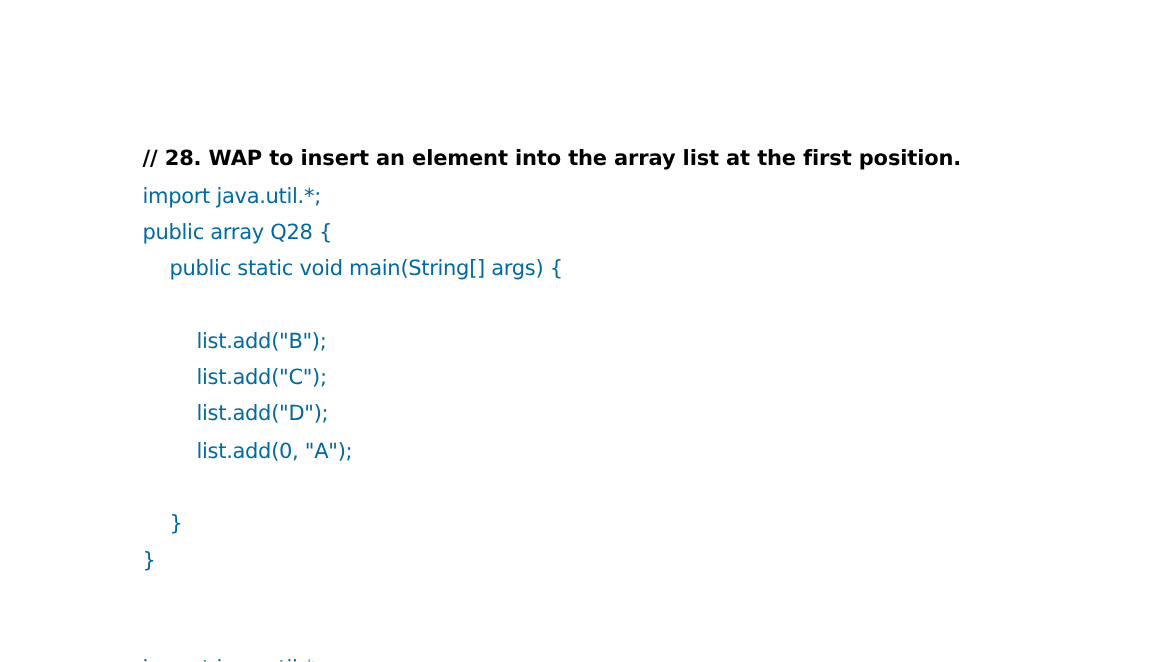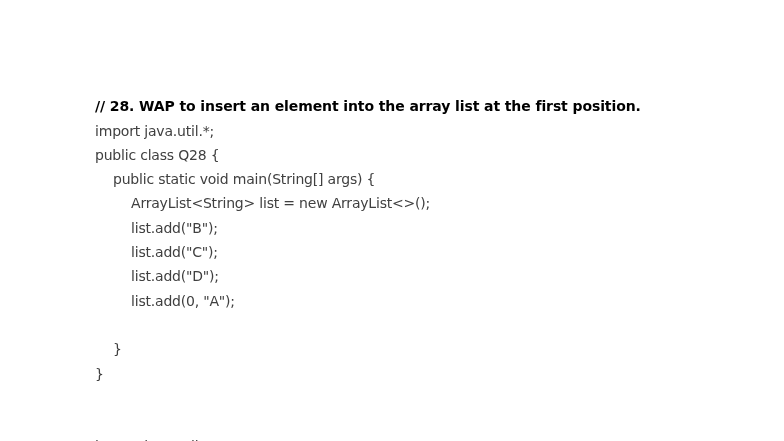--- a/index.html
+++ b/index.html
@@ -15,41 +15,40 @@
       width: 784px;
       height: 424px;
       background: #ffffff;
     }
     .line {
       position: absolute;
       left: 95px;
       font-family: "DejaVu Sans", sans-serif;
       font-size: 14px;
       line-height: 18px;
-      color: #404040;
+      color: #0369a1;
       white-space: pre;
       letter-spacing: -0.2px;
     }
     .comment {
       color: #000000;
       font-weight: bold;
       letter-spacing: -0.1px;
     }
     .indent1 { left: 113px; }
     .indent2 { left: 131px; }
   </style>
 </head>
 <body>
 
 <div class="page">
   <div class="line comment" style="top:97px;">// 28. WAP to insert an element into the array list at the first position.</div>
   <div class="line" style="top:122px;">import java.util.*;</div>
-  <div class="line" style="top:146px;">public class Q28 {</div>
+  <div class="line" style="top:146px;">public array Q28 {</div>
   <div class="line indent1" style="top:170px;">public static void main(String[] args) {</div>
-  <div class="line indent2" style="top:194px;">ArrayList&lt;String&gt; list = new ArrayList&lt;&gt;();</div>
   <div class="line indent2" style="top:219px;">list.add("B");</div>
   <div class="line indent2" style="top:243px;">list.add("C");</div>
   <div class="line indent2" style="top:267px;">list.add("D");</div>
   <div class="line indent2" style="top:292px;">list.add(0, "A");</div>
   <div class="line indent1" style="top:340px;">}</div>
   <div class="line" style="top:365px;">}</div>
 
   <div class="line" style="top:437px;">import java.util.*;</div>
 </div>
 

